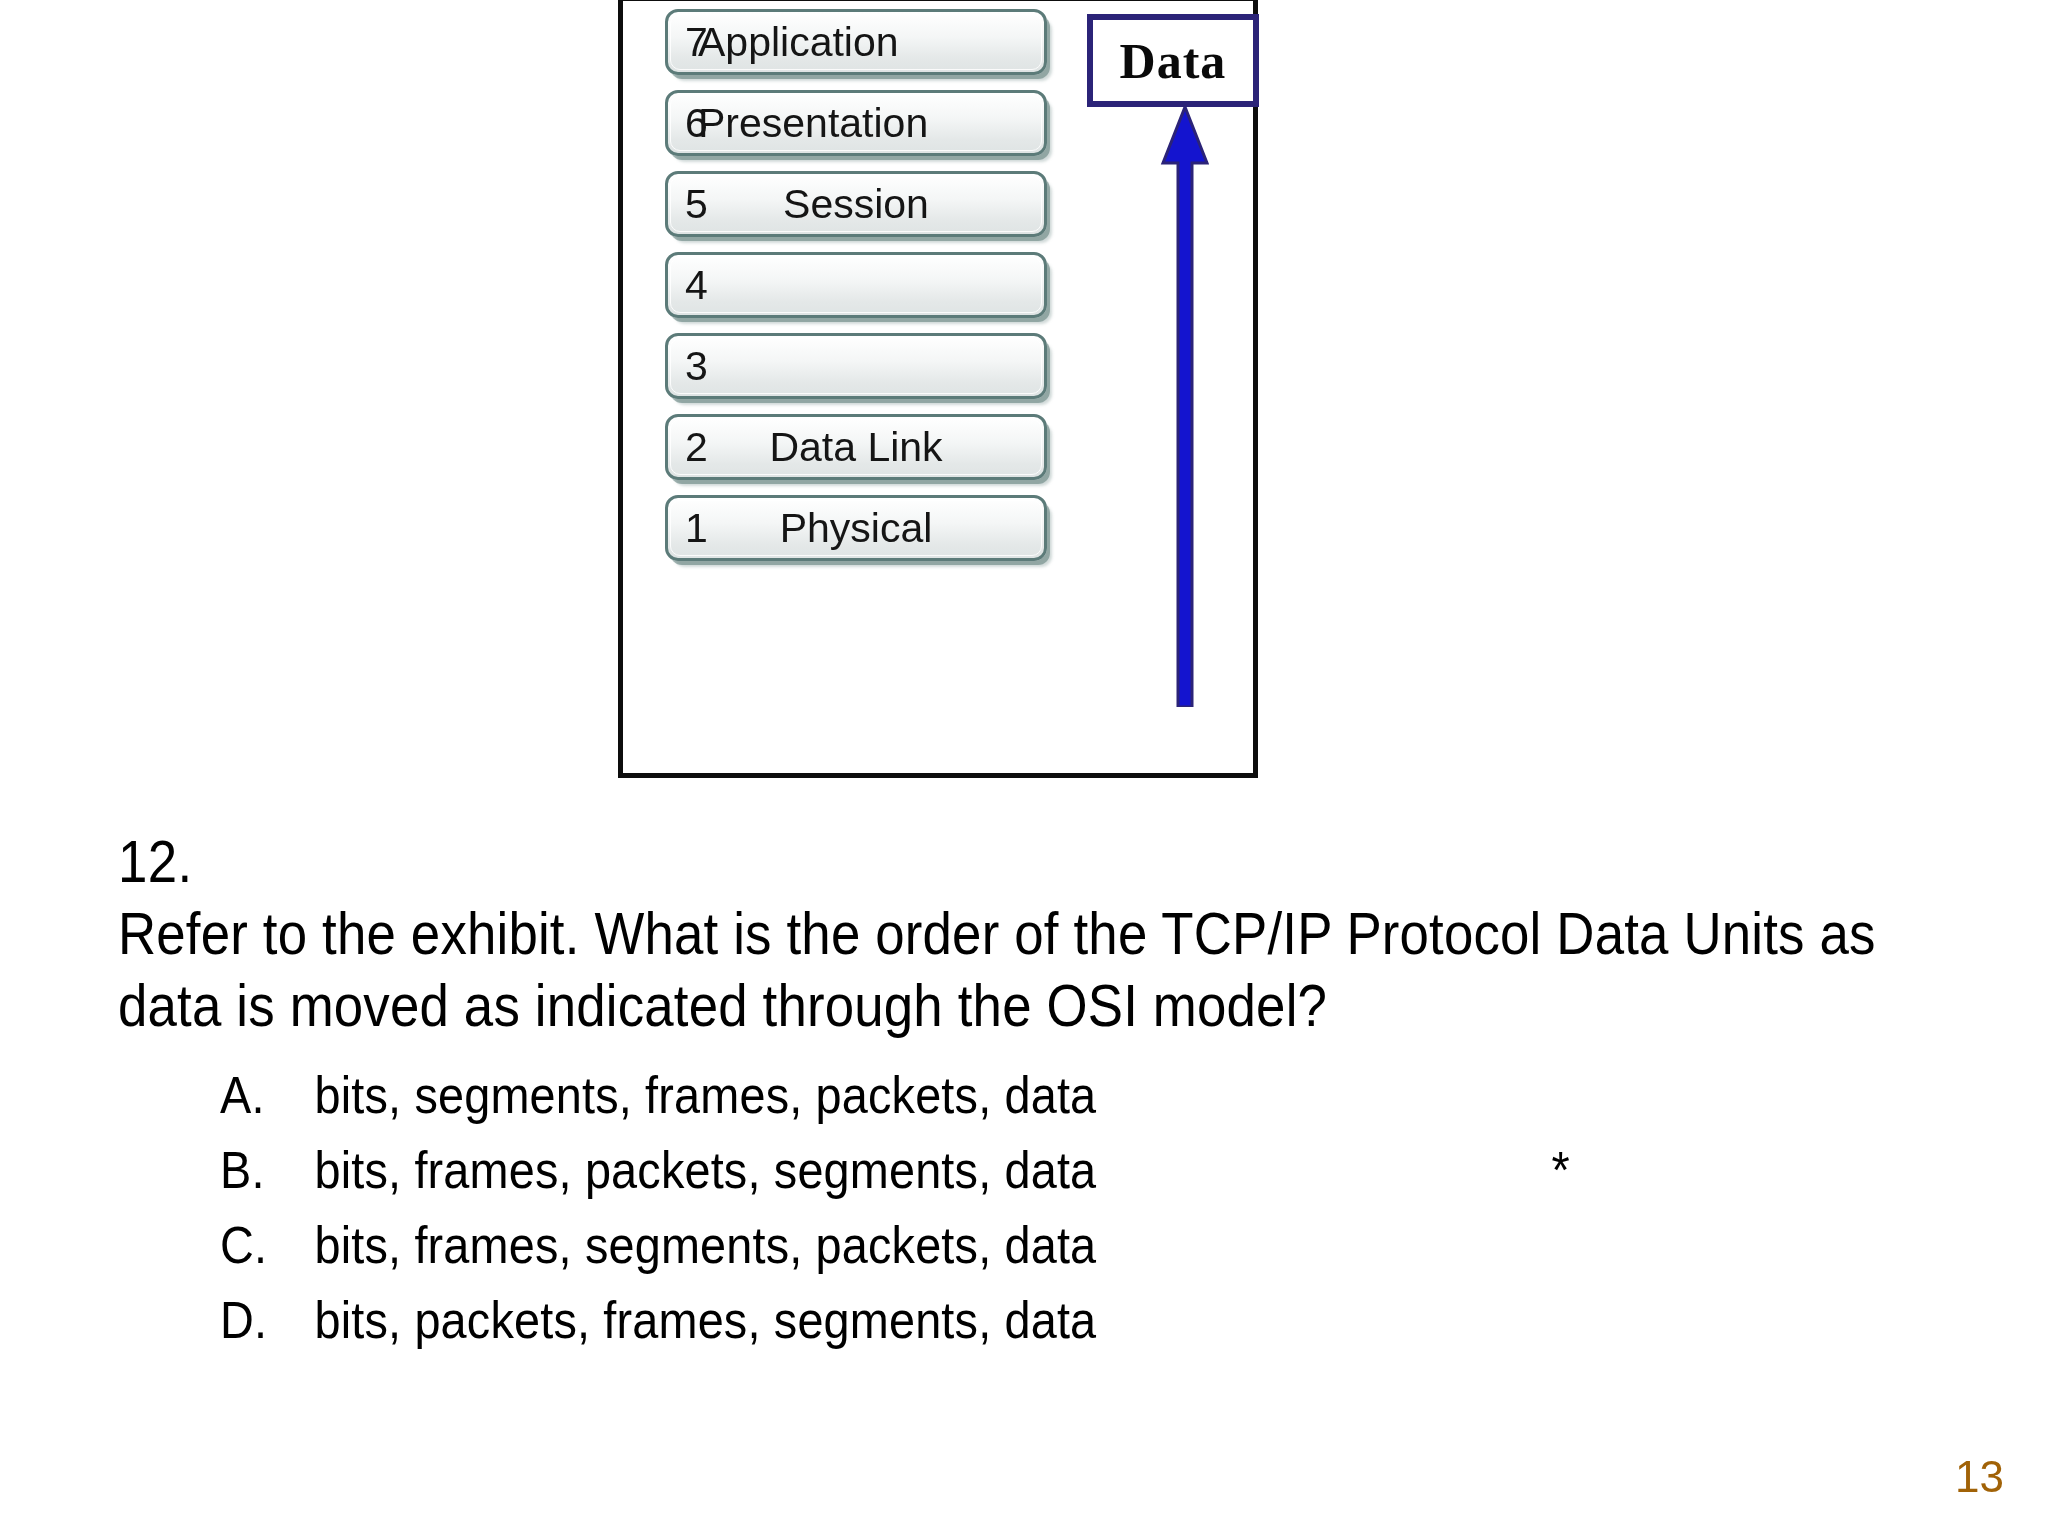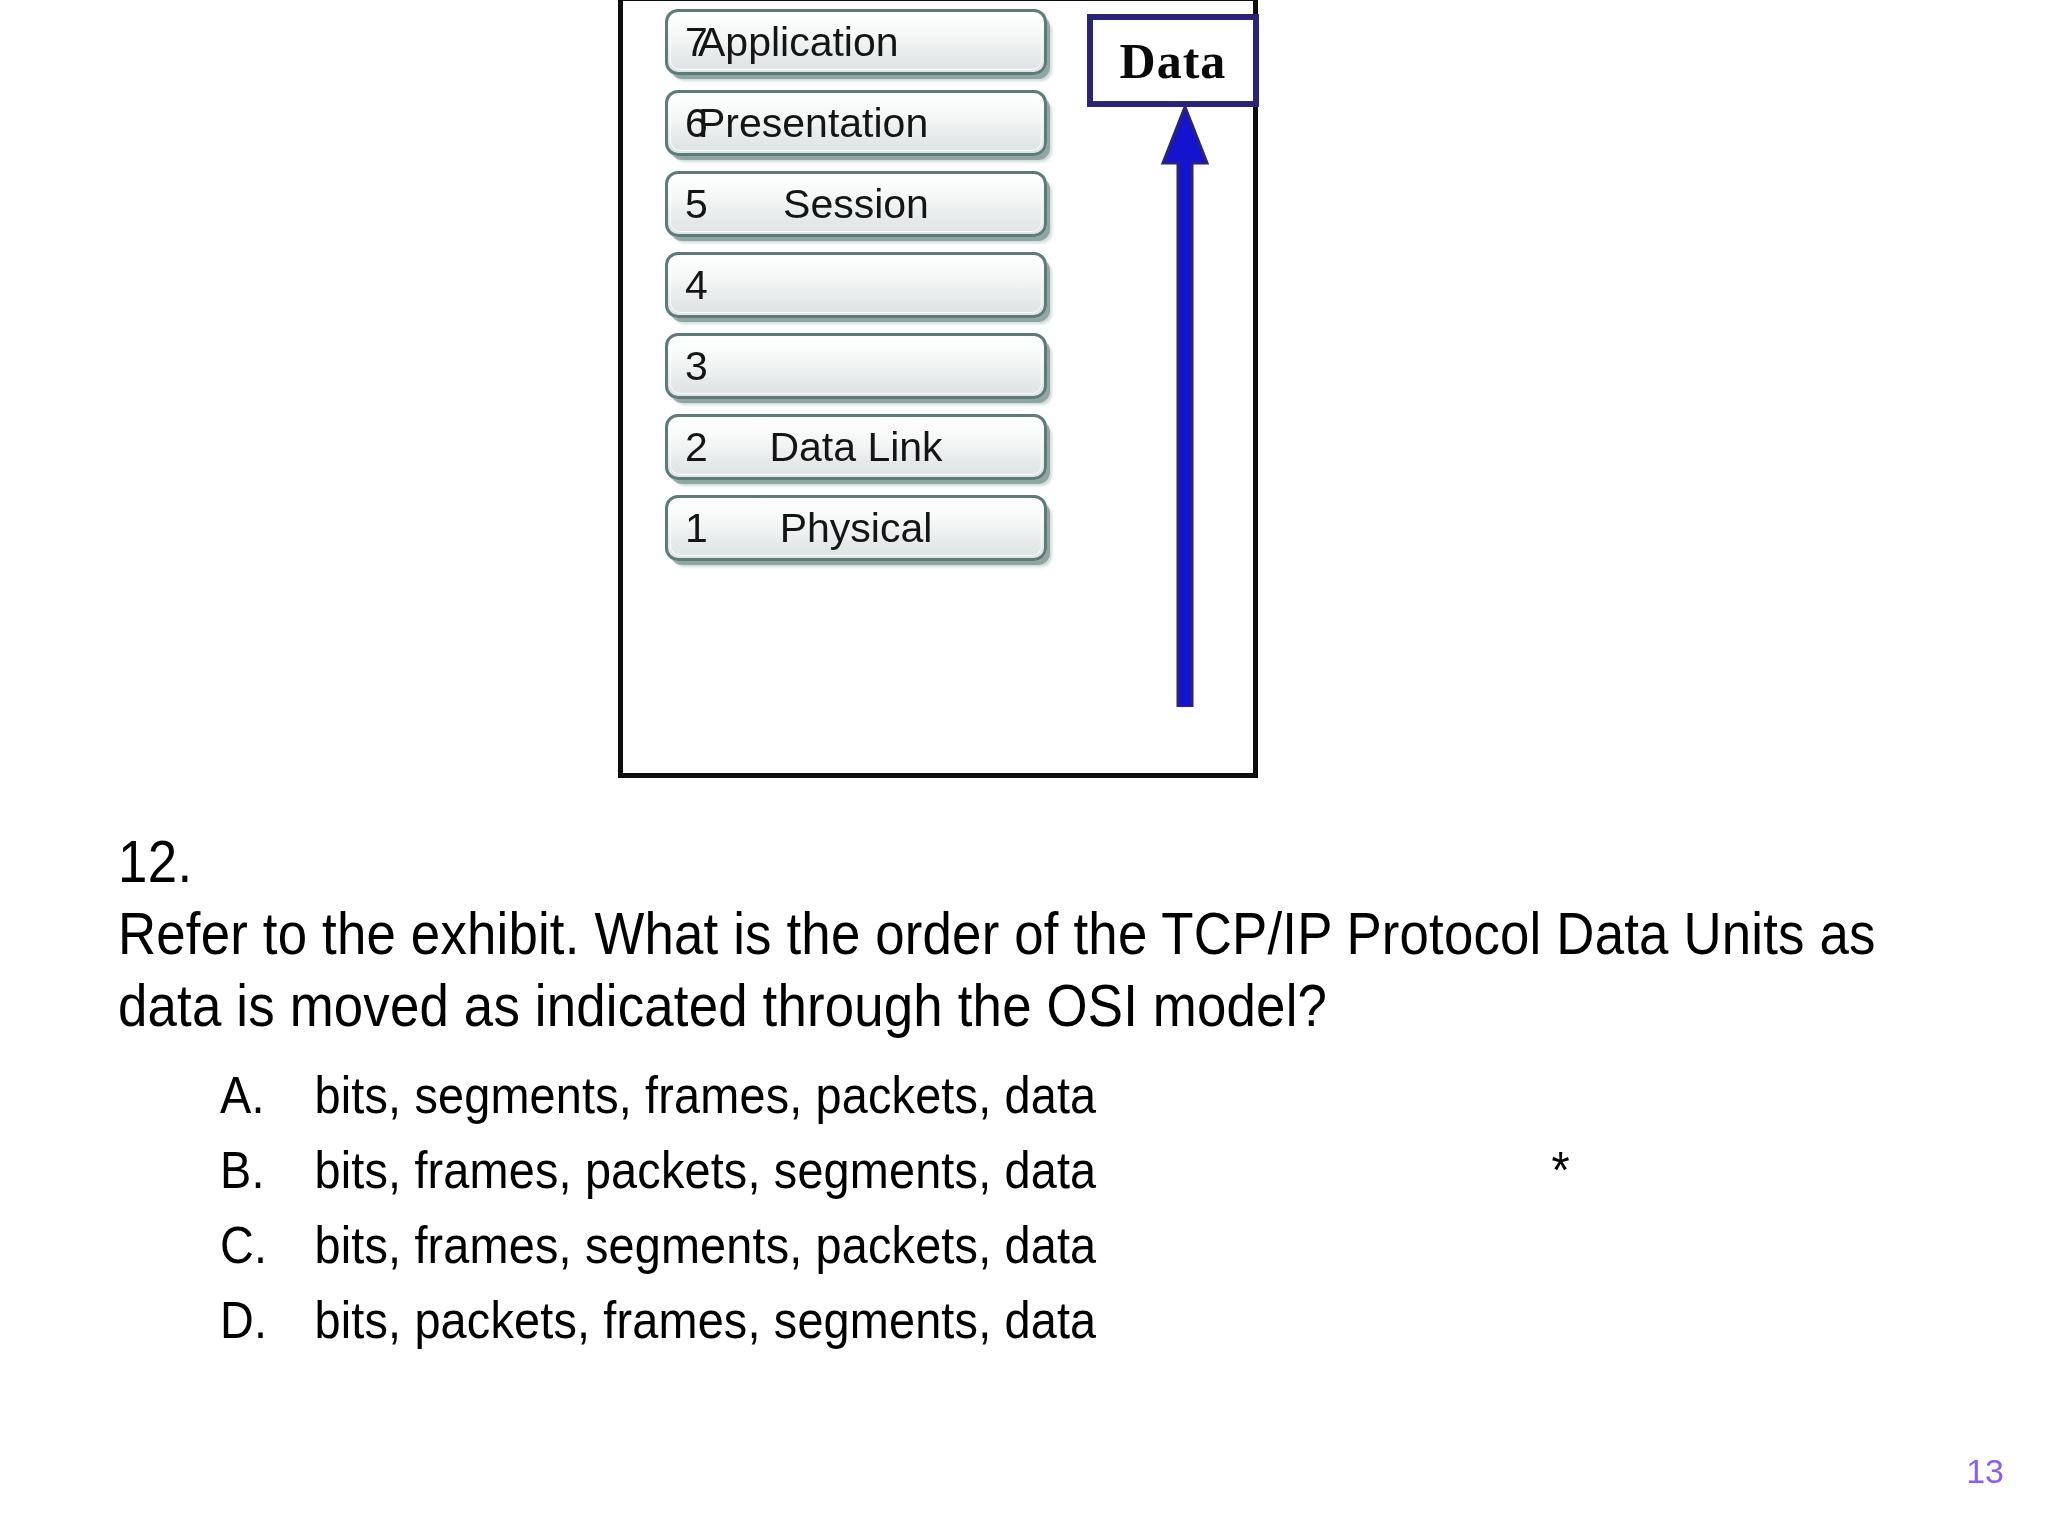--- a/index.html
+++ b/index.html
@@ -173,25 +173,25 @@
     white-space: nowrap;
   }
   .option-star {
     padding-left: 14px;
   }
 
   
   #page-number {
     position: absolute;
     right: 44px;
-    bottom: 48px;
-    font-family: "Liberation Sans", sans-serif;
-    font-size: 34px;
-    line-height: 1;
-    color: #8b5cf6;
+    bottom: 37px;
+    font-family: "Liberation Sans", sans-serif;
+    font-size: 44px;
+    line-height: 1;
+    color: #a16207;
   }
 </style>
 </head>
 <body>
 
 <div id="exhibit">
 
   <div id="layer-stack">
       <div class="layer-box tight">
         <span class="layer-num">7</span>

